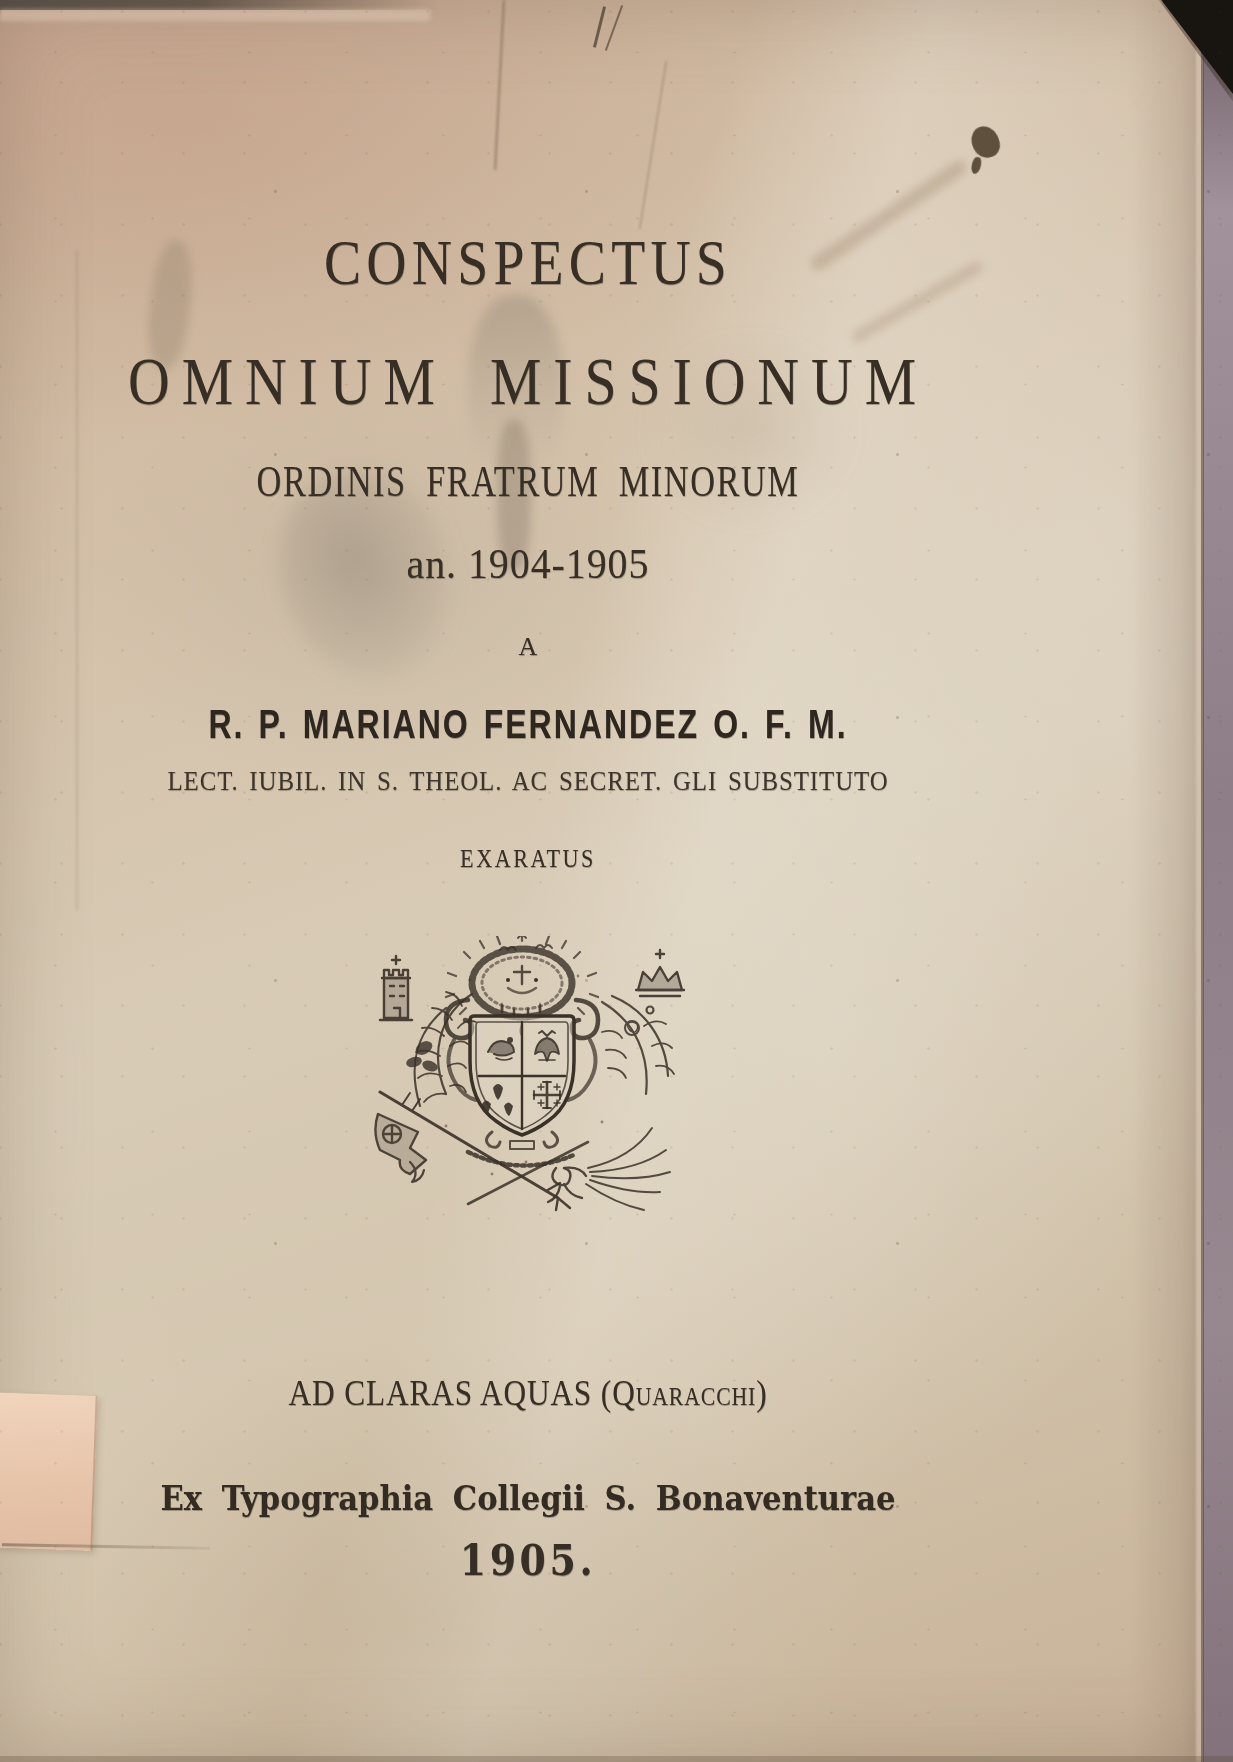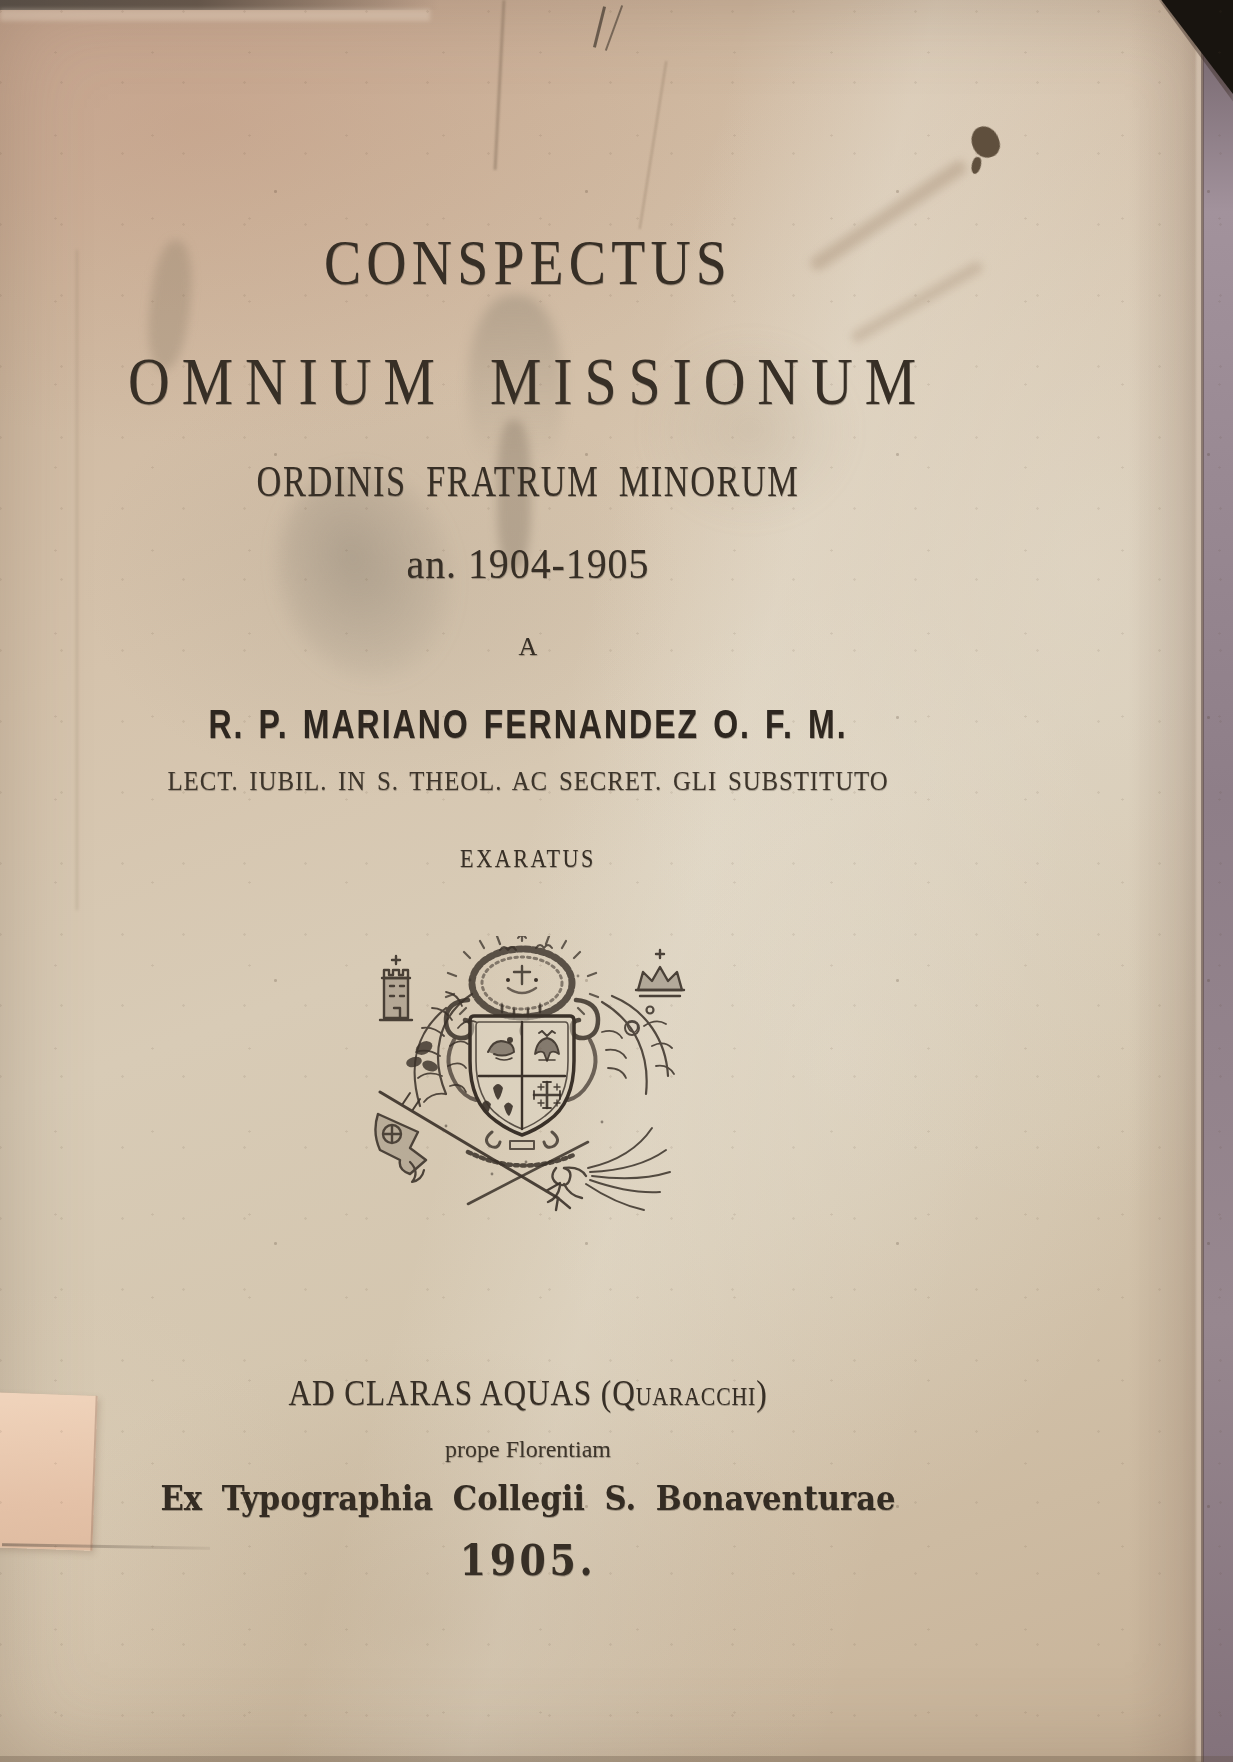--- a/index.html
+++ b/index.html
@@ -136,21 +136,20 @@
     <div class="ln t-conspectus">CONSPECTUS</div>
     <div class="ln t-omnium">OMNIUM MISSIONUM</div>
     <div class="ln t-ordinis">ORDINIS FRATRUM MINORUM</div>
     <div class="ln t-an">an. 1904-1905</div>
     <div class="ln t-a">A</div>
     <div class="ln t-author">R. P. MARIANO FERNANDEZ O. F. M.</div>
     <div class="ln t-lect">LECT. IUBIL. IN S. THEOL. AC SECRET. GLI SUBSTITUTO</div>
     <div class="ln t-exaratus">EXARATUS</div>
 
     <div class="ln t-adclaras"><span>AD CLARAS AQUAS (</span><span class="sc">Quaracchi</span><span>)</span></div>
-    <div class="ln t-prope">prope Florentiam</div>
     <div class="ln t-extypo">Ex Typographia Collegii S. Bonaventurae</div>
     <div class="ln t-year">1905.</div>
   </div>
 
   <div class="abs emblem">
     <svg viewBox="0 0 352 288" aria-hidden="true">
       <g stroke="#3a3129" fill="none" stroke-linecap="round" stroke-linejoin="round">
 
         <ellipse cx="172" cy="47" rx="50" ry="34" stroke-width="7" stroke-dasharray="4 3.5" opacity=".8"></ellipse>
         <ellipse cx="172" cy="47" rx="40" ry="26" stroke-width="3" stroke-dasharray="2.5 4" opacity=".55"></ellipse>

